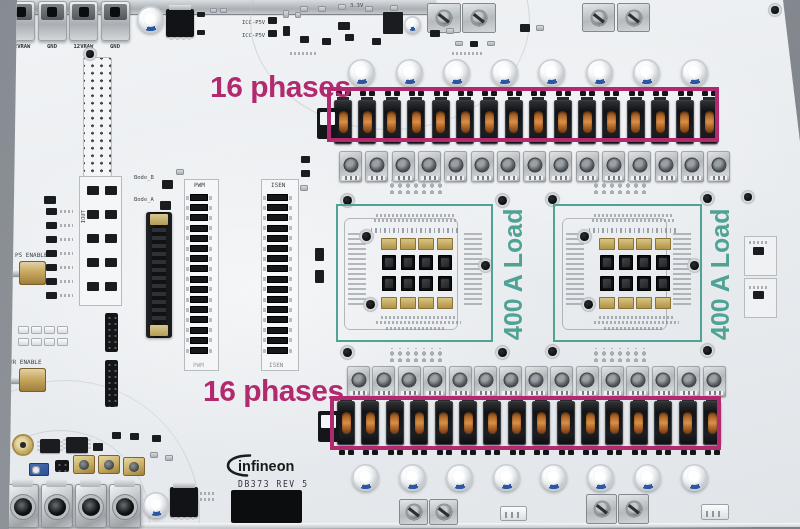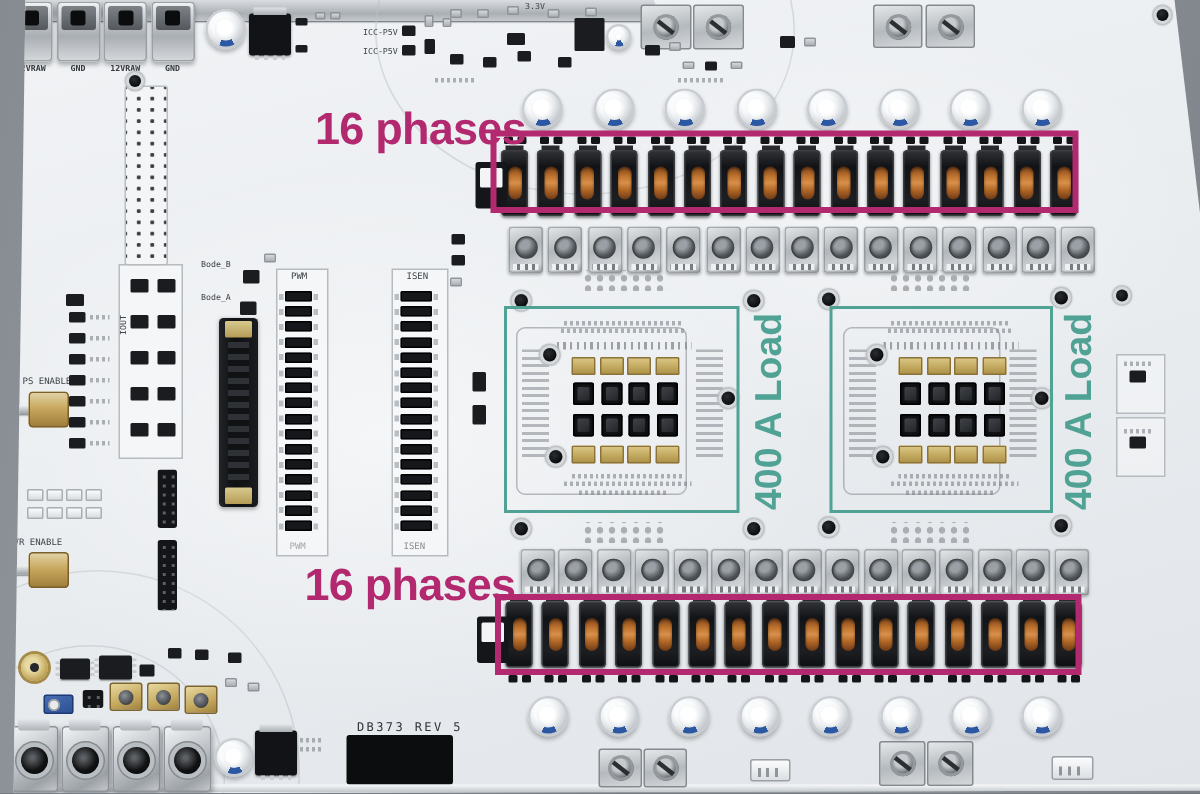--- a/index.html
+++ b/index.html
@@ -210,20 +210,26 @@
     <div class="tl tl6" style="left:15px;top:252px;">PS ENABLE</div>
     <div class="tl tl6" style="left:9px;top:359px;">VR ENABLE</div>
     <div class="tl tl6" style="left:194px;top:182px;">PWM</div>
     <div class="tl tl6" style="left:193px;top:362px;opacity:.45;">PWM</div>
     <div class="tl tl6" style="left:271px;top:182px;">ISEN</div>
     <div class="tl tl6" style="left:269px;top:362px;opacity:.6;">ISEN</div>
     <div class="tl vl" style="left:80px;top:210px;">IOUT</div>
     <div class="tl" style="left:134px;top:174px;">Bode_B</div>
     <div class="tl" style="left:134px;top:196px;">Bode_A</div>
 
+    <div class="logo-wrap">
+      <svg width="78" height="27" viewBox="0 0 78 27">
+        <path d="M24 3.5 C 9 3.5, 2 8.5, 2 13.5 C 2 19, 9.5 23, 21 23.5" fill="none" stroke="#1b1d1f" stroke-width="2.6" stroke-linecap="round"></path>
+        <text x="12" y="18.5" font-family="Liberation Sans, sans-serif" font-size="14.5" font-weight="bold" fill="#17191b">infineon</text>
+      </svg>
+    </div>
     <div class="dbid">DB373 REV 5</div>
     <div class="blabel"></div>
     <div class="bedge"></div>
   <div class="jackT" style="left: 6px; top: 1px; width: 29px; height: 40px;"></div>
       <div class="tlbl" style="left: 1px; top: 44px; width: 39px; height: 7px;">12VRAW</div>
       <div class="jackT" style="left: 37.5px; top: 1px; width: 29px; height: 40px;"></div>
       <div class="tlbl" style="left: 32.5px; top: 44px; width: 39px; height: 7px;">GND</div>
       <div class="jackT" style="left: 69px; top: 1px; width: 29px; height: 40px;"></div>
       <div class="tlbl" style="left: 64px; top: 44px; width: 39px; height: 7px;">12VRAW</div>
       <div class="jackT" style="left: 100.5px; top: 1px; width: 29px; height: 40px;"></div>

